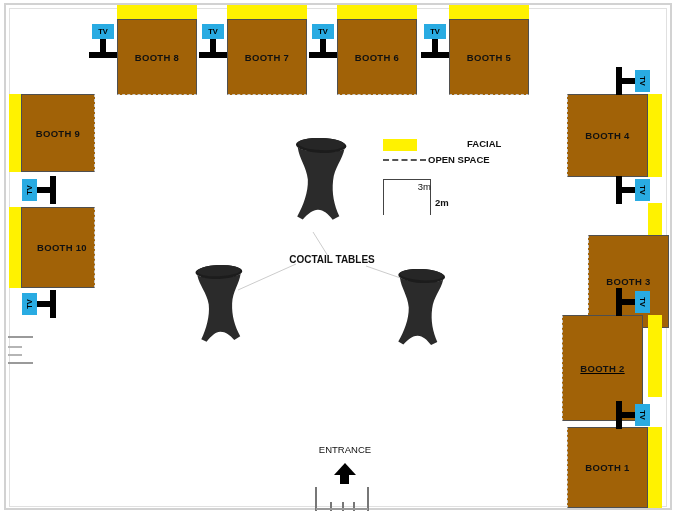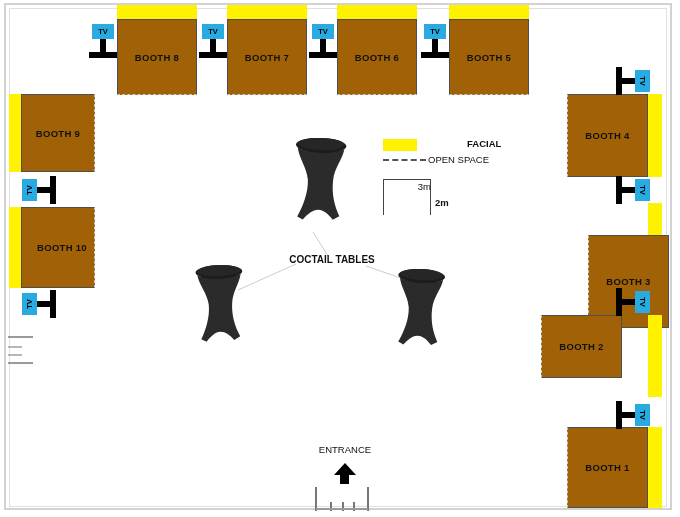--- a/index.html
+++ b/index.html
@@ -24,21 +24,21 @@
   .open-left{border-left:1px dashed #c9c9c9;}
   .open-right{border-right:1px dashed #c9c9c9;}
   
   .s8{left:117px;top:5px;width:80px;height:14px;} .b8{left:117px;top:19px;width:80px;height:76px;}
   .s7{left:227px;top:5px;width:80px;height:14px;} .b7{left:227px;top:19px;width:80px;height:76px;}
   .s6{left:337px;top:5px;width:80px;height:14px;} .b6{left:337px;top:19px;width:80px;height:76px;}
   .s5{left:449px;top:5px;width:80px;height:14px;} .b5{left:449px;top:19px;width:80px;height:76px;}
   
   .s4{left:648px;top:94px;width:14px;height:83px;}  .b4{left:567px;top:94px;width:81px;height:83px;}
   .s3{left:648px;top:203px;width:14px;height:83px;} .b3{left:588px;top:203px;width:81px;height:93px;margin-top:32px;}
-  .s2{left:648px;top:315px;width:14px;height:82px;} .b2{left:541px;top:315px;width:81px;height:63px;}
+  .s2{left:648px;top:315px;width:14px;height:82px;} .b2{left:562px;top:315px;width:81px;height:106px;text-decoration:underline;}
   .s1{left:648px;top:427px;width:14px;height:81px;} .b1{left:567px;top:427px;width:81px;height:81px;}
   
   .s9{left:9px;top:94px;width:12px;height:78px;}   .b9{left:21px;top:94px;width:74px;height:78px;}
   .s10{left:9px;top:207px;width:12px;height:81px;} .b10{left:21px;top:207px;width:74px;height:81px;padding-left:8px;}
   
   .tv{width:28px;height:34px;}
   .tv .screen{position:absolute;left:3px;top:0;width:22px;height:15px;background:var(--tvblue);
     display:flex;align-items:center;justify-content:center;}
   .tv .screen span{font-size:7.5px;font-weight:700;color:#000;}
   .tv .pole{position:absolute;left:11px;top:15px;width:6px;height:13px;background:#000;}
@@ -51,21 +51,21 @@
   .ctbl{position:absolute;}
   .t1{left:291px;top:137px;width:58px;height:86px;transform:rotate(2deg);}
   .t2{left:194px;top:260px;width:52px;height:88px;transform:rotate(-2deg);}
   .t3{left:394px;top:265px;width:52px;height:86px;transform:rotate(3deg);}
   .lines-overlay{left:0;top:0;width:680px;height:517px;pointer-events:none;}
   .coctail-label{left:332px;top:254px;transform:translateX(-50%);font-size:10px;font-weight:700;color:#111;white-space:nowrap;}
   
   .legend-swatch{left:383px;top:139px;width:34px;height:12px;background:var(--facial);}
   .legend-facial{left:427px;top:138px;font-size:9.5px;font-weight:700;color:#111;padding-left:40px;}
   .legend-dash{left:383px;top:159px;width:43px;height:0;border-top:2px dashed #555;}
-  .legend-open{left:428px;top:154px;font-size:9.5px;font-weight:400;color:#111;}
+  .legend-open{left:428px;top:154px;font-size:9.5px;font-weight:700;color:#111;}
   .scalebox{left:383px;top:179px;width:48px;height:36px;border:1px solid #444;border-bottom:none;box-sizing:border-box;}
   .scale-w{left:383px;top:181px;width:48px;text-align:right;font-size:9.5px;font-weight:400;color:#111;}
   .scale-h{left:435px;top:197px;font-size:9.5px;font-weight:700;color:#111;}
   
   .entrance-label{left:345px;top:444px;transform:translateX(-50%);font-size:9.5px;font-weight:400;color:#111;}
   .arrow-head{left:334px;top:463px;width:0;height:0;border-left:11px solid transparent;border-right:11px solid transparent;border-bottom:12px solid #000;}
   .arrow-stem{left:340px;top:474px;width:9px;height:10px;background:#000;}
   .door-post-l{left:315px;top:487px;width:2px;height:24px;background:#777;}
   .door-post-r{left:367px;top:487px;width:2px;height:24px;background:#777;}
   .door-tick{top:502px;width:2px;height:9px;background:#777;}

